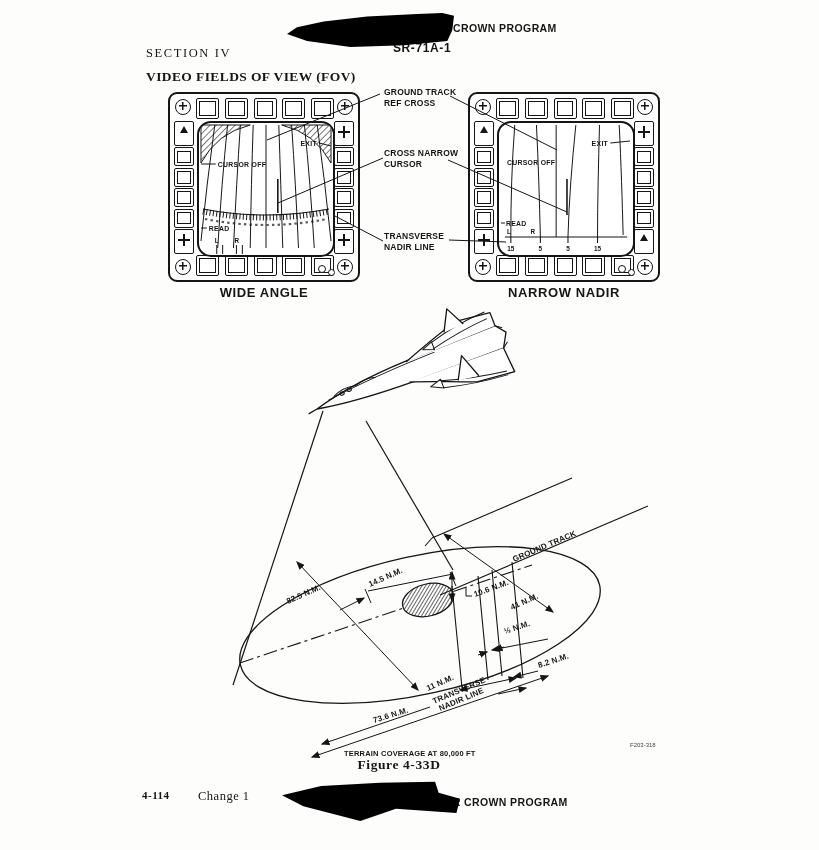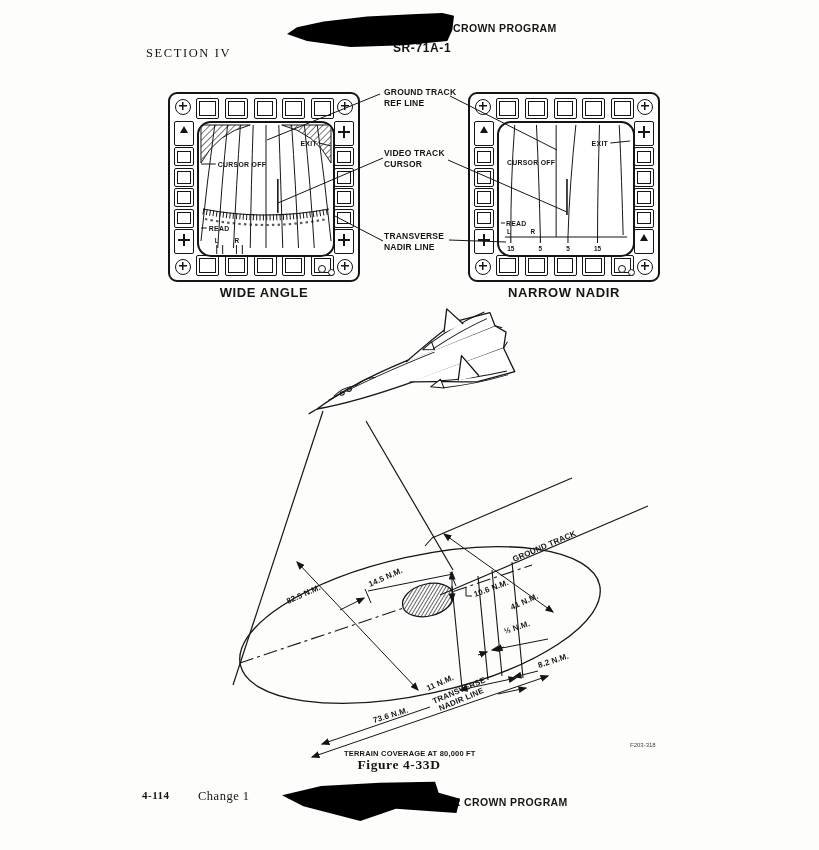--- a/index.html
+++ b/index.html
@@ -74,20 +74,21 @@
 </style>
 </head>
 <body>
 
 <div id="page">
 
   <div class="abs" id="class-top">SENIOR CROWN PROGRAM</div>
   <div class="abs redact" id="redact-top"></div>
   <div class="abs" id="sr-num">SR-71A-1</div>
   <div class="abs serif" id="section">SECTION IV</div>
+  <div class="abs serif" id="doc-title">VIDEO FIELDS OF VIEW (FOV)</div>
 
   <div class="bezel" style="left:168px;top:92px;">
     <div class="screw tl"></div>
     <div class="screw tr"></div>
     <div class="screw bl"></div>
     <div class="screw br"></div>
     <div class="brow t">
       <div class="k"></div>
         <div class="k"></div>
         <div class="k"></div>
@@ -235,24 +236,24 @@
           <text class="scrsm" x="70" y="128">5</text>
           <text class="scrsm" x="100" y="128">15</text>
         </g>
       </svg>
     </div>
   </div>
   <div class="abs cap" style="left:468px;top:285px;">NARROW NADIR</div>
 
   <div class="callout" style="left:384px;top:87px;">
     <span>GROUND TRACK</span>
-    <span>REF LINE</span>
+    <span>REF CROSS</span>
   </div>
   <div class="callout" style="left:384px;top:148px;">
-    <span>VIDEO TRACK</span>
+    <span>CROSS NARROW</span>
     <span>CURSOR</span>
   </div>
   <div class="callout" style="left:384px;top:231px;">
     <span>TRANSVERSE</span>
     <span>NADIR LINE</span>
   </div>
 
   <svg id="fig" width="819" height="850" viewBox="0 0 819 850">
     <defs>
       <marker id="arr" viewBox="0 0 10 8" markerWidth="9" markerHeight="7" refX="8.5" refY="4" orient="auto-start-reverse">

